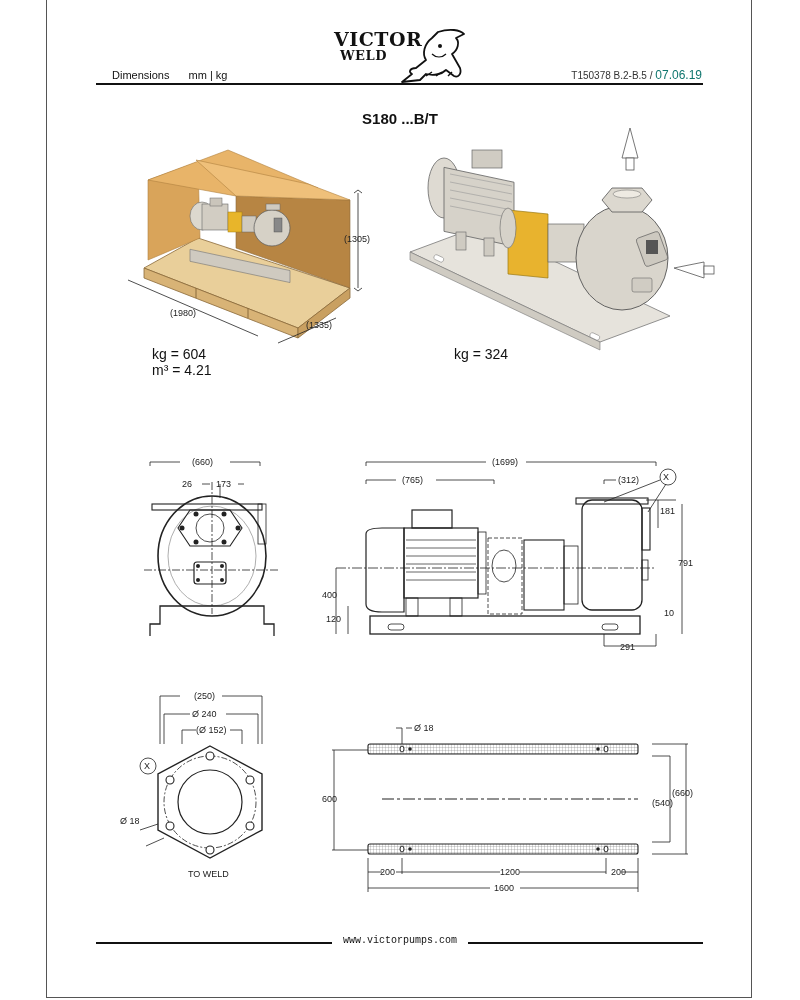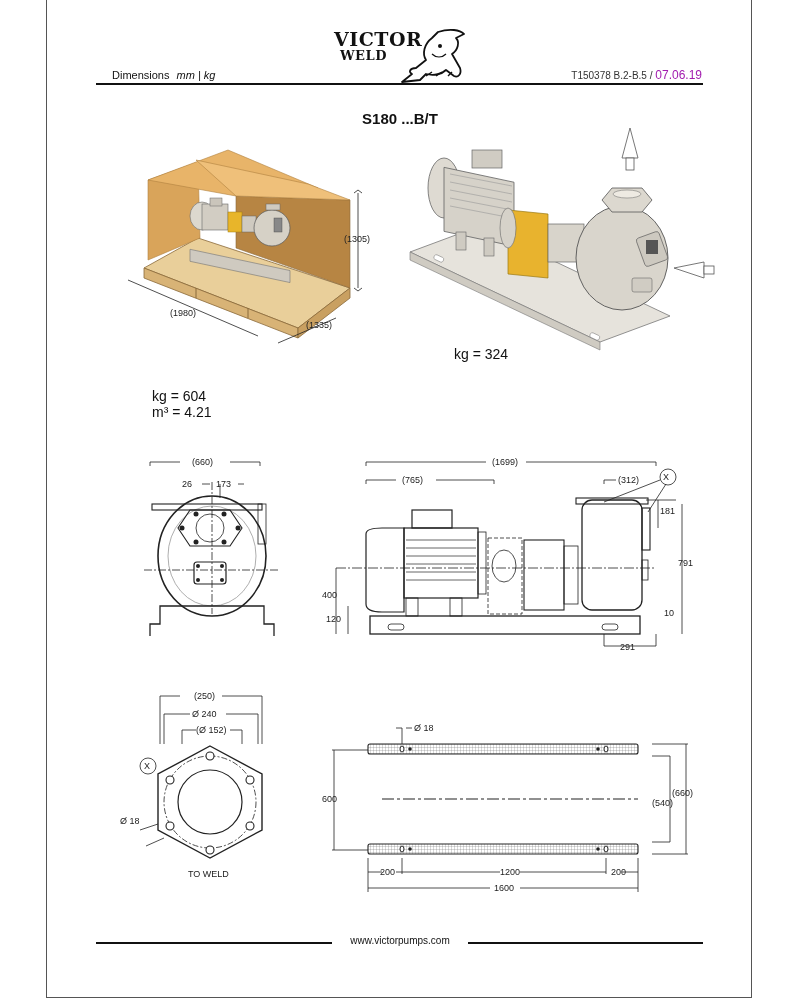--- a/index.html
+++ b/index.html
@@ -2,31 +2,31 @@
 <html><head>
 <meta charset="utf-8">
 <style>
   html, body { margin: 0; padding: 0; background: #ffffff; }
   body { width: 800px; height: 1000px; position: relative; overflow: hidden;
          font-family: "Liberation Sans", sans-serif; color: #111; }
   .page-border { position: absolute; left: 46px; top: -2px; width: 706px; height: 1000px;
                  border: 1.5px solid #555; box-sizing: border-box; }
   .header-line { position: absolute; left: 96px; top: 83px; width: 607px; height: 2px; background: #111; }
   .hdr-left { position: absolute; left: 112px; top: 69px; font-size: 11px; }
-  .hdr-left .units { margin-left: 4px; font-style: italic; }
+  .hdr-left .units { margin-left: 16px; }
   .hdr-right { position: absolute; right: 98px; top: 68px; font-size: 10px; color: #333; }
-  .hdr-right .date { font-size: 12px; color: #a21caf; }
+  .hdr-right .date { font-size: 12px; color: #0f766e; }
   .logo { position: absolute; left: 330px; top: 24px; width: 140px; height: 60px; }
   .logo-text { position: absolute; font-family: "DejaVu Serif", serif; font-weight: bold; color: #111; letter-spacing: 0.5px; text-align: center; }
   .title { position: absolute; left: 0; width: 800px; top: 110px; text-align: center; font-size: 15px; font-weight: bold; }
   .weight { position: absolute; font-size: 14px; line-height: 16px; }
   .dim { font-family: "Liberation Sans", sans-serif; font-size: 9px; fill: #222; }
   .footer-line { position: absolute; top: 942px; height: 2px; background: #111; }
   .footer-text { position: absolute; top: 935px; left: 0; width: 800px; text-align: center; font-size: 10px;
-                 font-family: Liberation Sans, sans-serif; }
+                 font-family: Liberation Mono, monospace; }
   svg { position: absolute; overflow: visible; }
 </style>
 </head>
 <body>
 
 <div class="page-border"></div>
 
 <div class="hdr-left">
   <span>Dimensions</span>
   <span class="units">mm | kg</span>
@@ -81,21 +81,21 @@
     <line x1="160" y1="205" x2="218" y2="180"></line>
     <line x1="240" y1="55" x2="240" y2="150"></line>
     <polyline points="236,55 240,52 244,55"></polyline>
     <polyline points="236,150 240,153 244,150"></polyline>
   </g>
   <text class="dim" x="52" y="178">(1980)</text>
   <text class="dim" x="188" y="190">(1335)</text>
   <text class="dim" x="226" y="104">(1305)</text>
 </svg>
 
-<div class="weight" style="left:152px;top:346px;margin-top:42px;">
+<div class="weight" style="left:152px;top:346px;">
   <div>kg = 604</div>
   <div>m³ = 4.21</div>
 </div>
 
 <svg width="310" height="230" style="left:400px;top:128px;">
 
   <polygon points="10,124 200,214 270,188 80,98" fill="#e6e3dc" stroke="#777" stroke-width="0.8"></polygon>
   <polygon points="10,124 200,214 200,222 10,132" fill="#cfcbc2" stroke="#777" stroke-width="0.6"></polygon>
   <rect x="34" y="128" width="10" height="5" rx="2" fill="#fff" stroke="#777" stroke-width="0.5" transform="rotate(25 39 130)"></rect>
   <rect x="190" y="206" width="10" height="5" rx="2" fill="#fff" stroke="#777" stroke-width="0.5" transform="rotate(25 195 208)"></rect>

